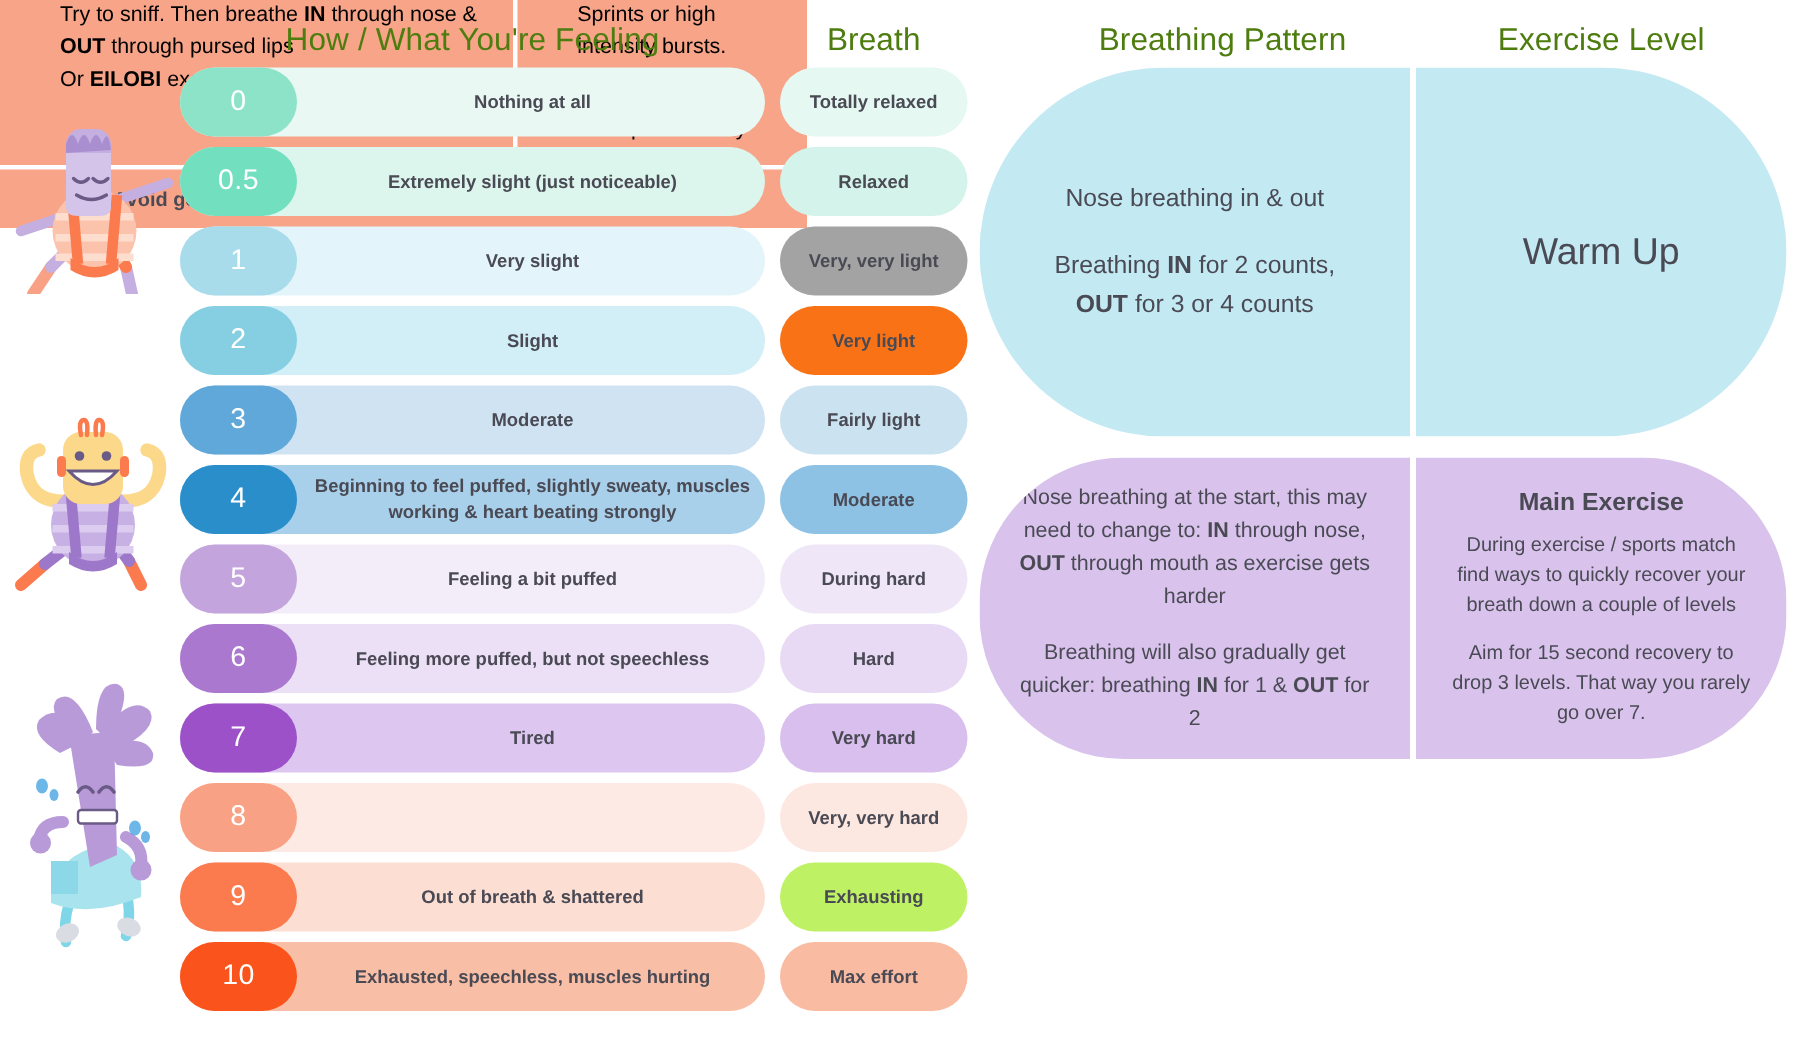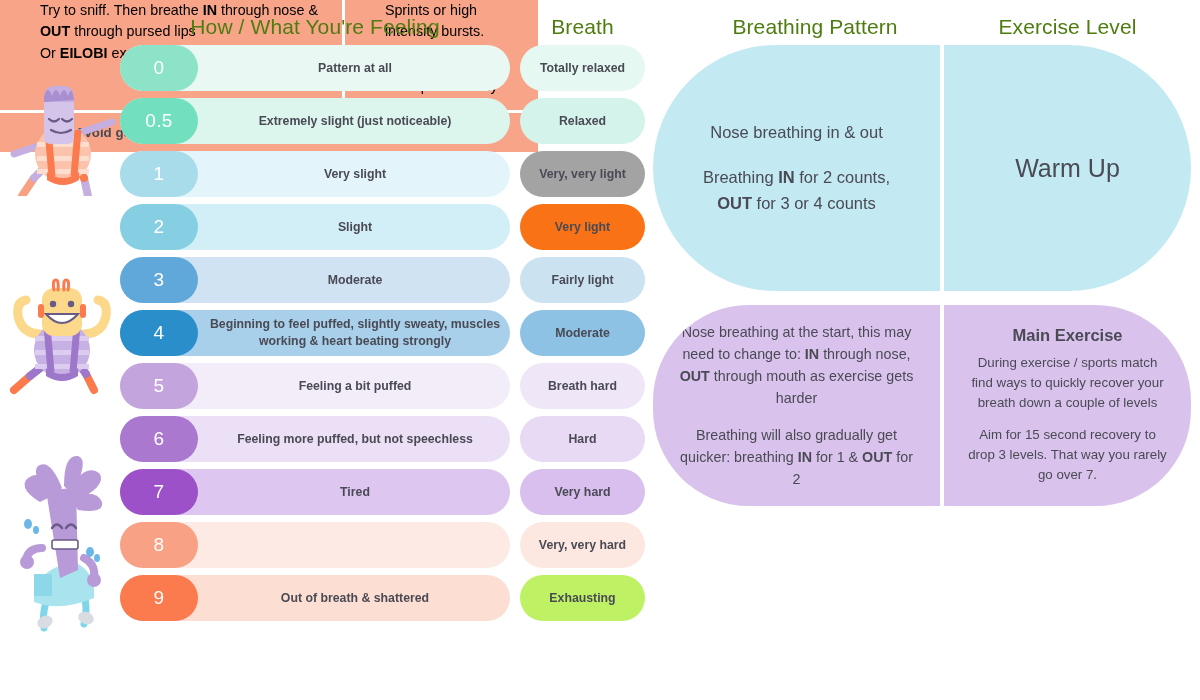--- a/index.html
+++ b/index.html
@@ -245,21 +245,21 @@
           <ellipse cx="93" cy="106" rx="3" ry="4"></ellipse>
         </g>
       </g>
     </svg>
   </div>
 
   <div id="rows">
       <div class="row">
         <div class="row-pill" style="background: rgb(233, 248, 243);"></div>
         <div class="badge" style="background: rgb(140, 227, 200);">0</div>
-        <div class="feel">Pattern at all</div>
+        <div class="feel">Nothing at all</div>
         <div class="breath" style="background: rgb(229, 248, 242);">Totally relaxed</div>
       </div>
       <div class="row">
         <div class="row-pill" style="background: rgb(220, 245, 237);"></div>
         <div class="badge" style="background: rgb(114, 224, 191);">0.5</div>
         <div class="feel">Extremely slight (just noticeable)</div>
         <div class="breath" style="background: rgb(212, 243, 234);">Relaxed</div>
       </div>
       <div class="row">
         <div class="row-pill" style="background: rgb(227, 245, 250);"></div>
@@ -282,21 +282,21 @@
       <div class="row">
         <div class="row-pill" style="background: rgb(169, 208, 234);"></div>
         <div class="badge" style="background: rgb(42, 142, 203);">4</div>
         <div class="feel">Beginning to feel puffed, slightly sweaty, muscles working &amp; heart beating strongly</div>
         <div class="breath" style="background: rgb(141, 194, 229);">Moderate</div>
       </div>
       <div class="row">
         <div class="row-pill" style="background: rgb(243, 237, 249);"></div>
         <div class="badge" style="background: rgb(196, 164, 220);">5</div>
         <div class="feel">Feeling a bit puffed</div>
-        <div class="breath" style="background: rgb(239, 231, 247);">Breath hard</div>
+        <div class="breath" style="background: rgb(239, 231, 247);">During hard</div>
       </div>
       <div class="row">
         <div class="row-pill" style="background: rgb(236, 224, 246);"></div>
         <div class="badge" style="background: rgb(171, 120, 207);">6</div>
         <div class="feel">Feeling more puffed, but not speechless</div>
         <div class="breath" style="background: rgb(232, 218, 244);">Hard</div>
       </div>
       <div class="row">
         <div class="row-pill" style="background: rgb(221, 199, 240);"></div>
         <div class="badge" style="background: rgb(157, 81, 200);">7</div>
@@ -306,20 +306,26 @@
       <div class="row">
         <div class="row-pill" style="background: rgb(253, 234, 229);"></div>
         <div class="badge" style="background: rgb(249, 161, 132);">8</div>
         <div class="breath" style="background: rgb(253, 231, 225);">Very, very hard</div>
       </div>
       <div class="row">
         <div class="row-pill" style="background: rgb(252, 222, 211);"></div>
         <div class="badge" style="background: rgb(251, 122, 78);">9</div>
         <div class="feel">Out of breath &amp; shattered</div>
         <div class="breath" style="background: #bef264;">Exhausting</div>
+      </div>
+      <div class="row">
+        <div class="row-pill" style="background: rgb(249, 191, 166);"></div>
+        <div class="badge" style="background: rgb(250, 84, 28);">10</div>
+        <div class="feel">Exhausted, speechless, muscles hurting</div>
+        <div class="breath" style="background: rgb(249, 188, 163);">Max effort</div>
       </div>
     </div>
 
   <div class="block" id="block-warmup">
     <div class="half left-half">
       <div id="warmup-pattern-text">
         <span>Nose breathing in &amp; out</span>
         <span class="sp"></span>
         <span>Breathing </span><b>IN</b><span> for 2 counts,</span>
         <br>

